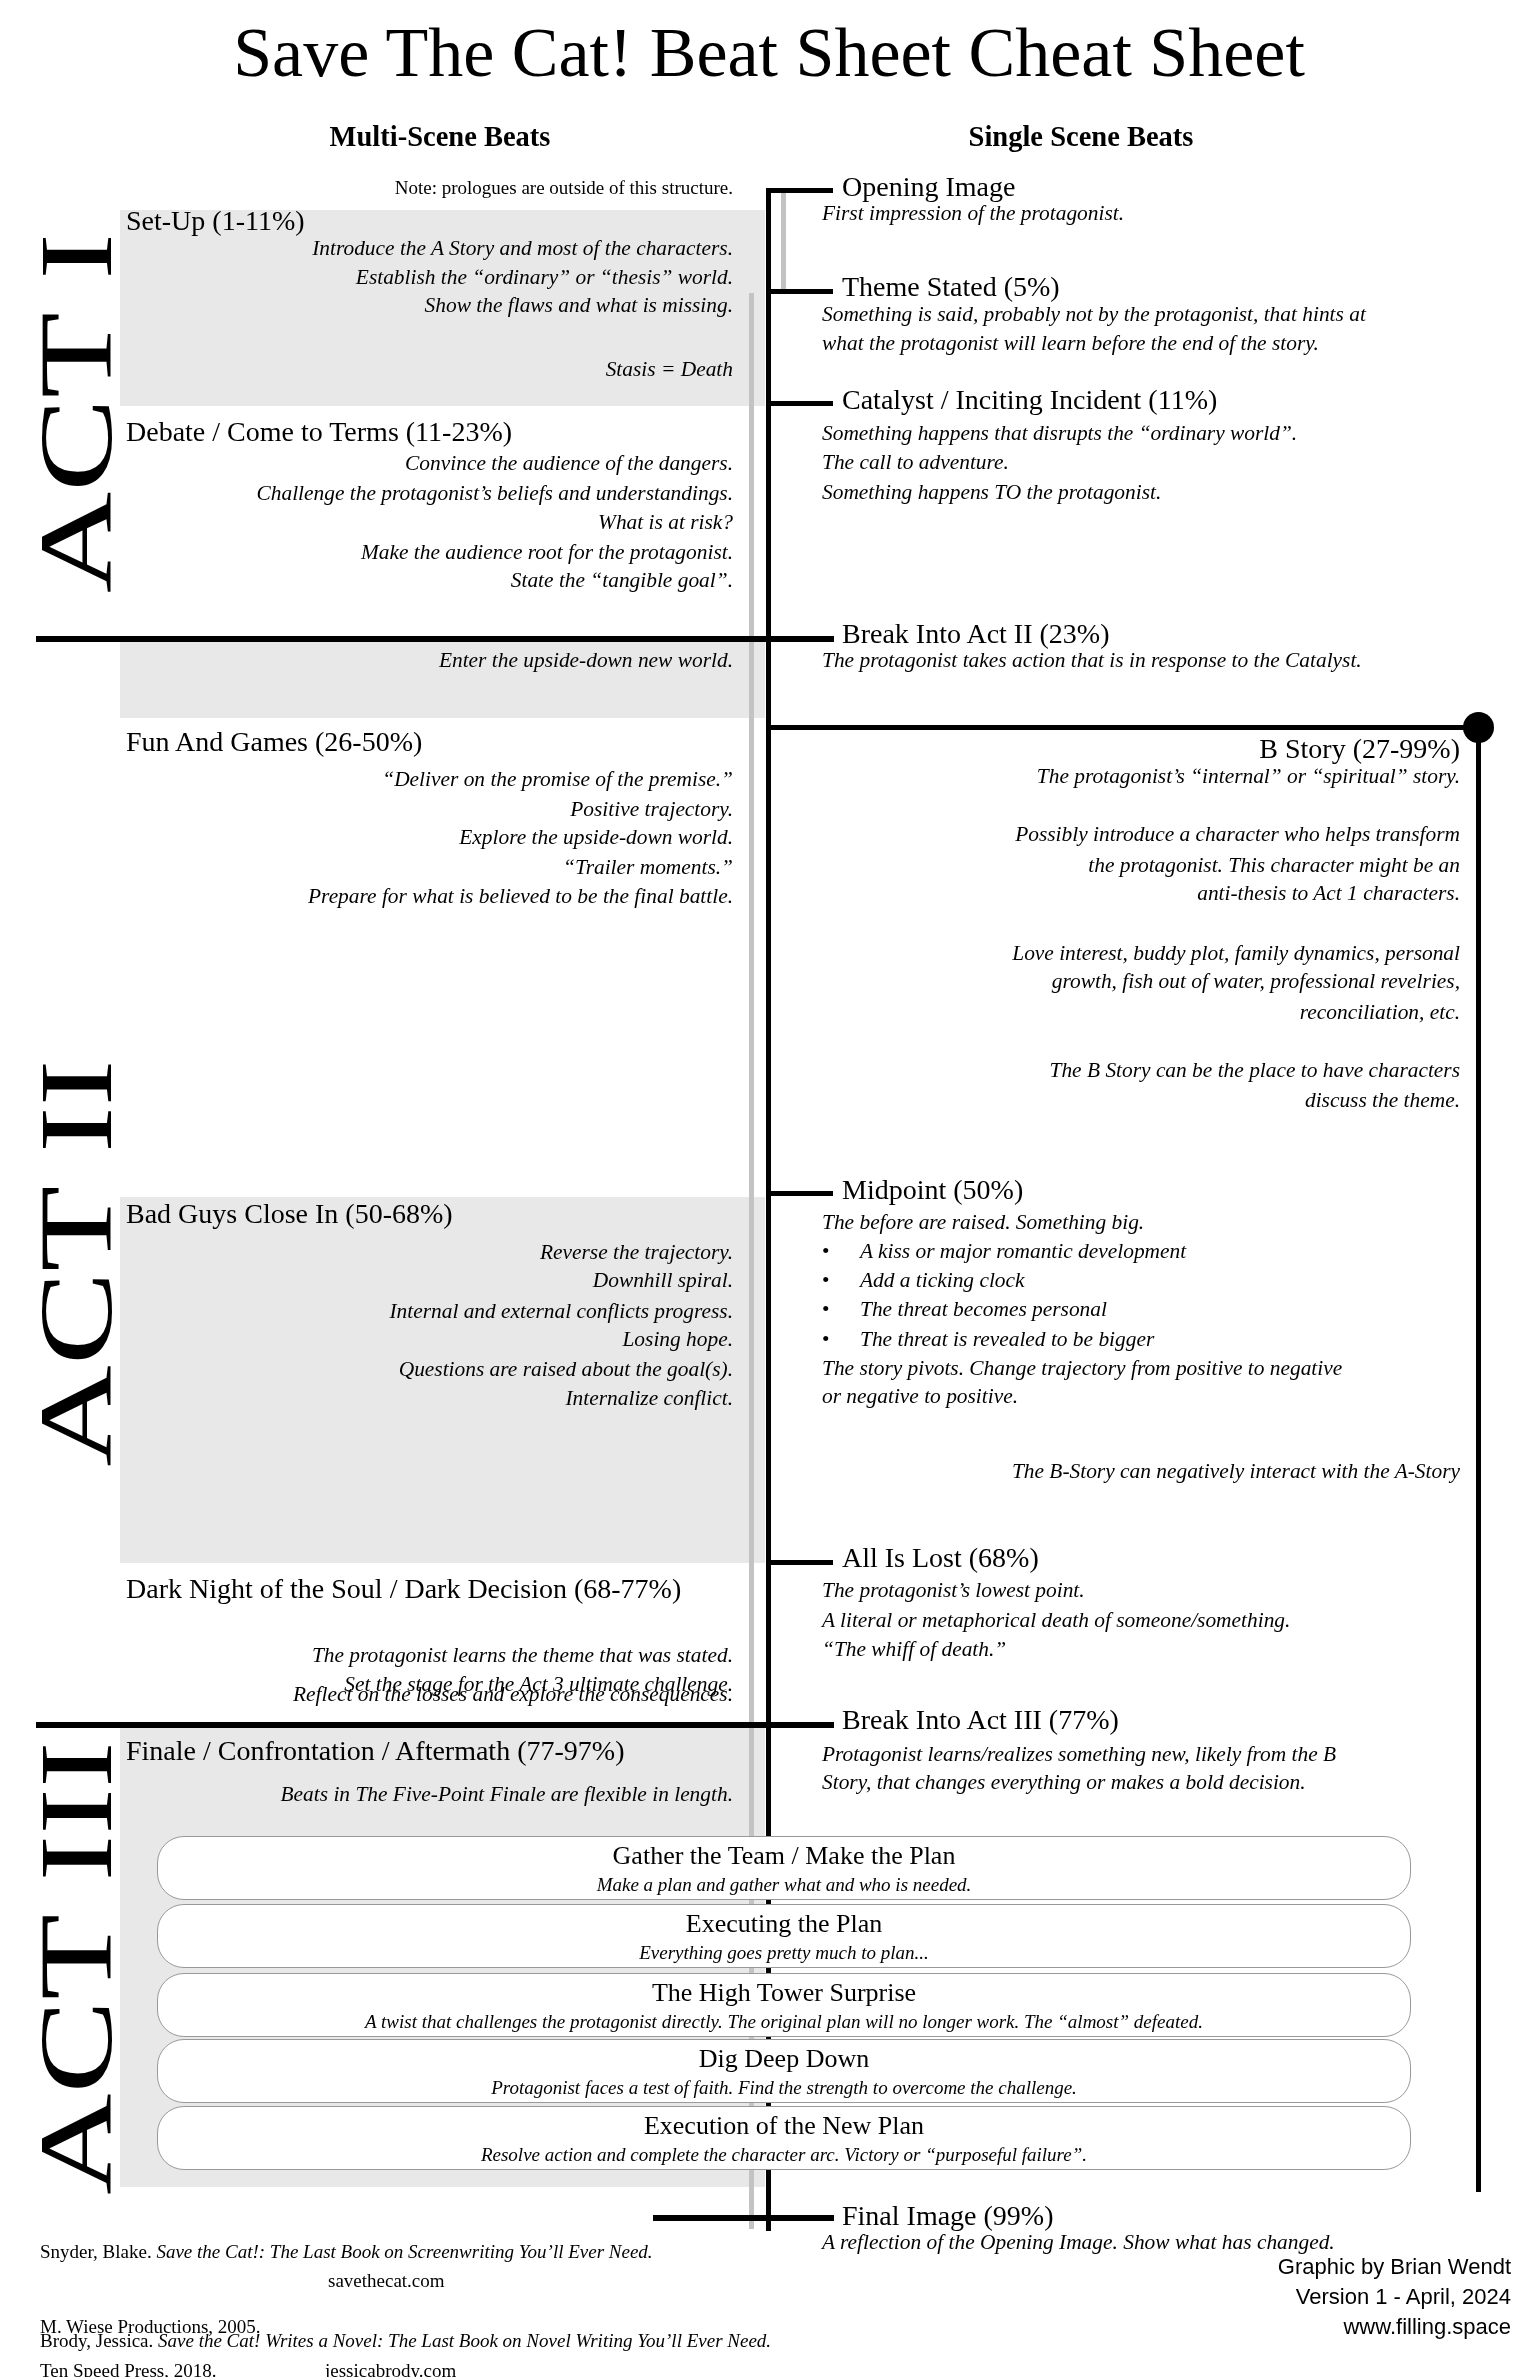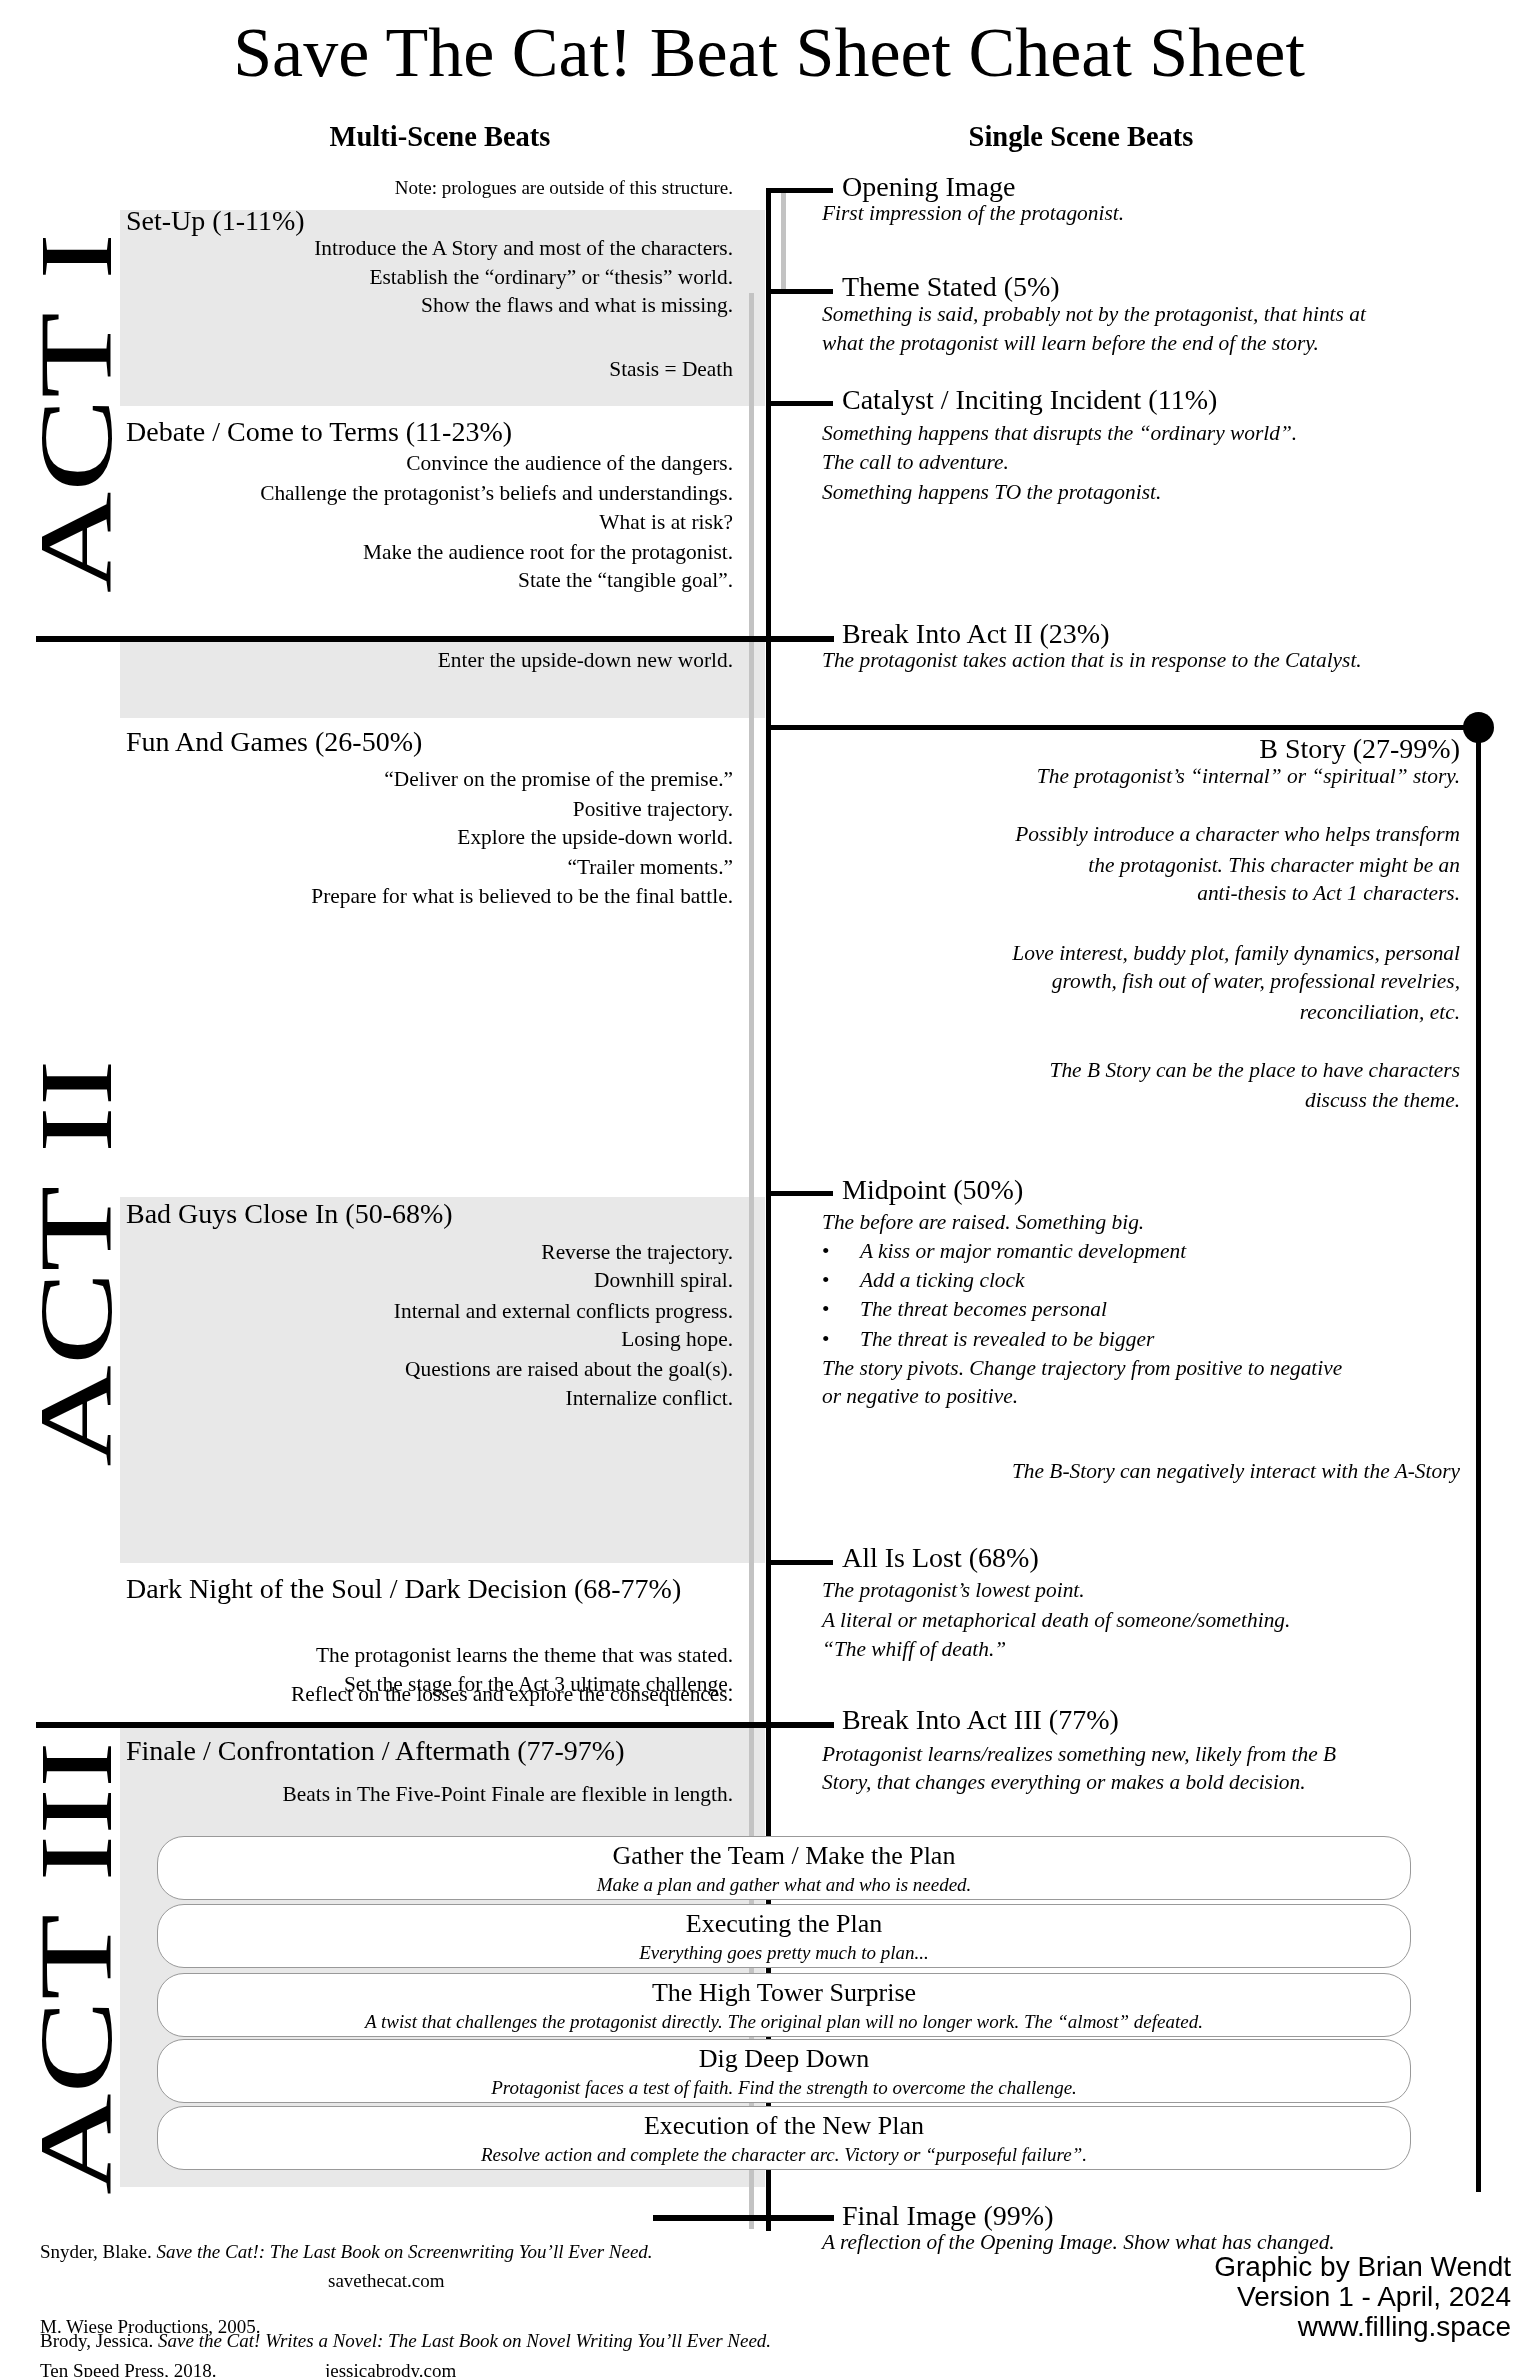--- a/index.html
+++ b/index.html
@@ -10,40 +10,40 @@
   .gline{position:absolute;background:#c3c3c3;z-index:1;}
   .tick{position:absolute;background:#000;z-index:2;}
   .dot{position:absolute;background:#000;border-radius:50%;z-index:2;}
   .main-title{position:absolute;top:18px;left:0;width:100%;text-align:center;
               font-size:70px;line-height:1;white-space:nowrap;z-index:3;}
   .colhead{position:absolute;top:123px;width:324px;text-align:center;font-size:28.5px;
            font-weight:bold;line-height:1;z-index:3;}
   .note{position:absolute;right:805px;top:178px;font-size:19px;
         line-height:1;white-space:nowrap;z-index:3;}
   .lheader{position:absolute;left:126px;font-size:28px;line-height:1;white-space:nowrap;z-index:3;}
-  .lline{position:absolute;right:805px;font-size:21.4px;line-height:1;
+  .lline{position:absolute;right:805px;font-size:21.4px;font-style:italic;line-height:1;
          white-space:nowrap;text-align:left;z-index:3;}
   .rtitle{position:absolute;left:842px;font-size:28px;line-height:1;white-space:nowrap;z-index:3;}
   .rline{position:absolute;left:822px;font-size:21.4px;font-style:italic;line-height:1;
          white-space:nowrap;z-index:3;}
   .bline{position:absolute;right:78px;font-size:21.4px;font-style:italic;line-height:1;
          white-space:nowrap;text-align:right;z-index:3;}
   .btitle{position:absolute;right:78px;font-size:28px;line-height:1;white-space:nowrap;z-index:3;}
   .bullet::before{content:"\2022";display:inline-block;width:38px;font-style:normal;}
   .act{position:absolute;left:76px;font-size:104px;line-height:1;white-space:nowrap;
        transform:translate(-50%,-50%) rotate(-90deg) scaleX(1.35);z-index:3;}
   .fbox{position:absolute;left:157px;width:1252px;height:62px;background:#fff;
         border:1.9px solid #999;border-radius:27px;z-index:2;text-align:center;}
   .fbox .t{font-size:26px;line-height:1;margin-top:5.8px;}
   .fbox .d{font-size:19px;font-style:italic;line-height:1;margin-top:6.5px;}
   .cit{position:absolute;left:40px;font-size:19px;line-height:1;white-space:nowrap;z-index:3;}
   .cit .it{font-style:italic;}
   .site{position:absolute;font-size:19px;line-height:1;white-space:nowrap;z-index:3;}
   .credit{position:absolute;right:27px;top:2252px;text-align:right;z-index:3;
-          font-family:"Liberation Sans",sans-serif;font-size:28px;line-height:30px;}
+          font-family:"Liberation Sans",sans-serif;font-size:22px;line-height:30px;}
 </style>
 </head>
 <body>
 
 <div class="page">
 
   <div class="graybox" style="top:210px;height:196px;"></div>
   <div class="graybox" style="top:642px;height:76px;"></div>
   <div class="graybox" style="top:1197px;height:366px;"></div>
   <div class="graybox" style="top:1727px;height:460px;"></div>

